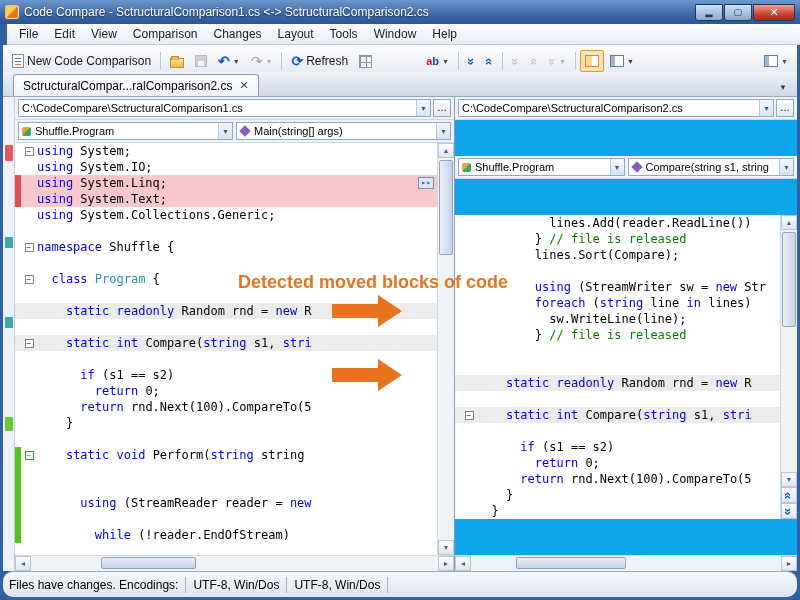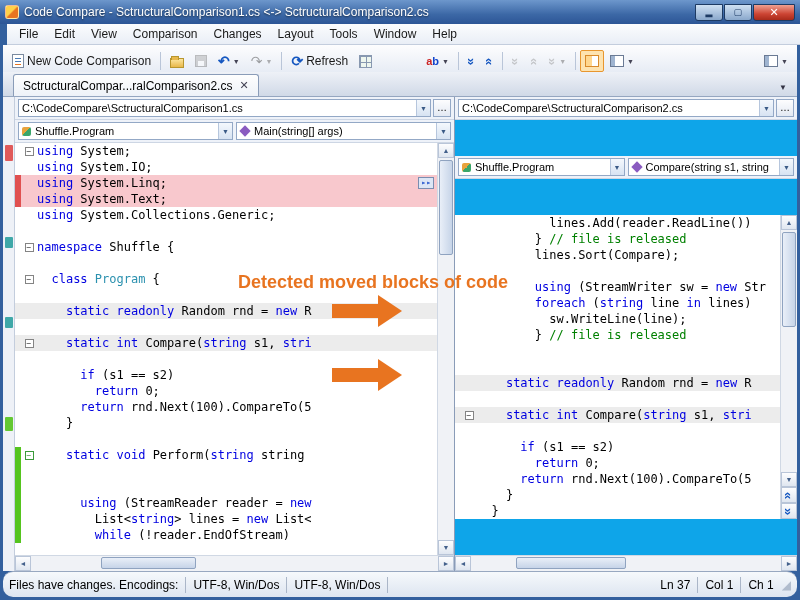--- a/index.html
+++ b/index.html
@@ -253,21 +253,21 @@
             <div class="cl"><span class="mar"></span><span class="gut"></span><span class="txt"></span></div>
             <div class="cl"><span class="mar"></span><span class="gut"></span><span class="txt"><span class="p">      </span><span class="k">if</span><span class="p"> (s1 == s2)</span></span></div>
             <div class="cl"><span class="mar"></span><span class="gut"></span><span class="txt"><span class="p">        </span><span class="k">return</span><span class="p"> 0;</span></span></div>
             <div class="cl"><span class="mar"></span><span class="gut"></span><span class="txt"><span class="p">      </span><span class="k">return</span><span class="p"> rnd.Next(100).CompareTo(5</span></span></div>
             <div class="cl"><span class="mar"></span><span class="gut"></span><span class="txt"><span class="p">    }</span></span></div>
             <div class="cl"><span class="mar"></span><span class="gut"></span><span class="txt"></span></div>
             <div class="cl"><span class="mar m-g"></span><span class="gut"><span class="fold fg">−</span></span><span class="txt"><span class="p">    </span><span class="k">static</span><span class="p"> </span><span class="k">void</span><span class="p"> Perform(</span><span class="k">string</span><span class="p"> string</span></span></div>
             <div class="cl"><span class="mar m-g"></span><span class="gut"></span><span class="txt"></span></div>
             <div class="cl"><span class="mar m-g"></span><span class="gut"></span></div>
             <div class="cl"><span class="mar m-g"></span><span class="gut"></span><span class="txt"><span class="p">      </span><span class="k">using</span><span class="p"> (StreamReader reader = </span><span class="k">new</span></span></div>
-            <div class="cl"><span class="mar m-g"></span><span class="gut"></span><span class="txt"><span class="p">        List&lt;</span><span class="k">string</span><span class="p">&gt; lines = </span><span class="k">new</span><span class="p"> List&lt;</span></span></div>
+            <div class="cl"><span class="mar m-g"></span><span class="gut"></span></div>
             <div class="cl"><span class="mar m-g"></span><span class="gut"></span><span class="txt"><span class="p">        </span><span class="k">while</span><span class="p"> (!reader.EndOfStream)</span></span></div>
           </div>
         <div class="vscroll">
           <div class="sbtn">▲</div>
           <div class="strack">
               <div class="sthumb" style="top:2px;height:95px;"></div>
             </div>
           <div class="sbtn">▼</div>
         </div>
       </div>
@@ -347,27 +347,19 @@
     </div>
   </div>
 
   <div class="statusbar">
     <span>Files have changes. Encodings:</span>
     <span class="ssep"></span>
     <span>UTF-8, Win/Dos</span>
     <span class="ssep"></span>
     <span>UTF-8, Win/Dos</span>
     <span class="ssep"></span>
-    <span class="sright">
-      <span>Ln 37</span>
-      <span class="ssep"></span>
-      <span>Col 1</span>
-      <span class="ssep"></span>
-      <span>Ch 1</span>
-      <span class="grip">◢</span>
-    </span>
   </div>
 
   <div class="annotation" style="color: rgb(232, 116, 32);">Detected moved blocks of code</div>
   <div class="arrow arrow1" style="--ac: #e87420;"></div>
   <div class="arrow arrow2" style="--ac: #e87420;"></div>
 
 </div>
 
 </body></html>

